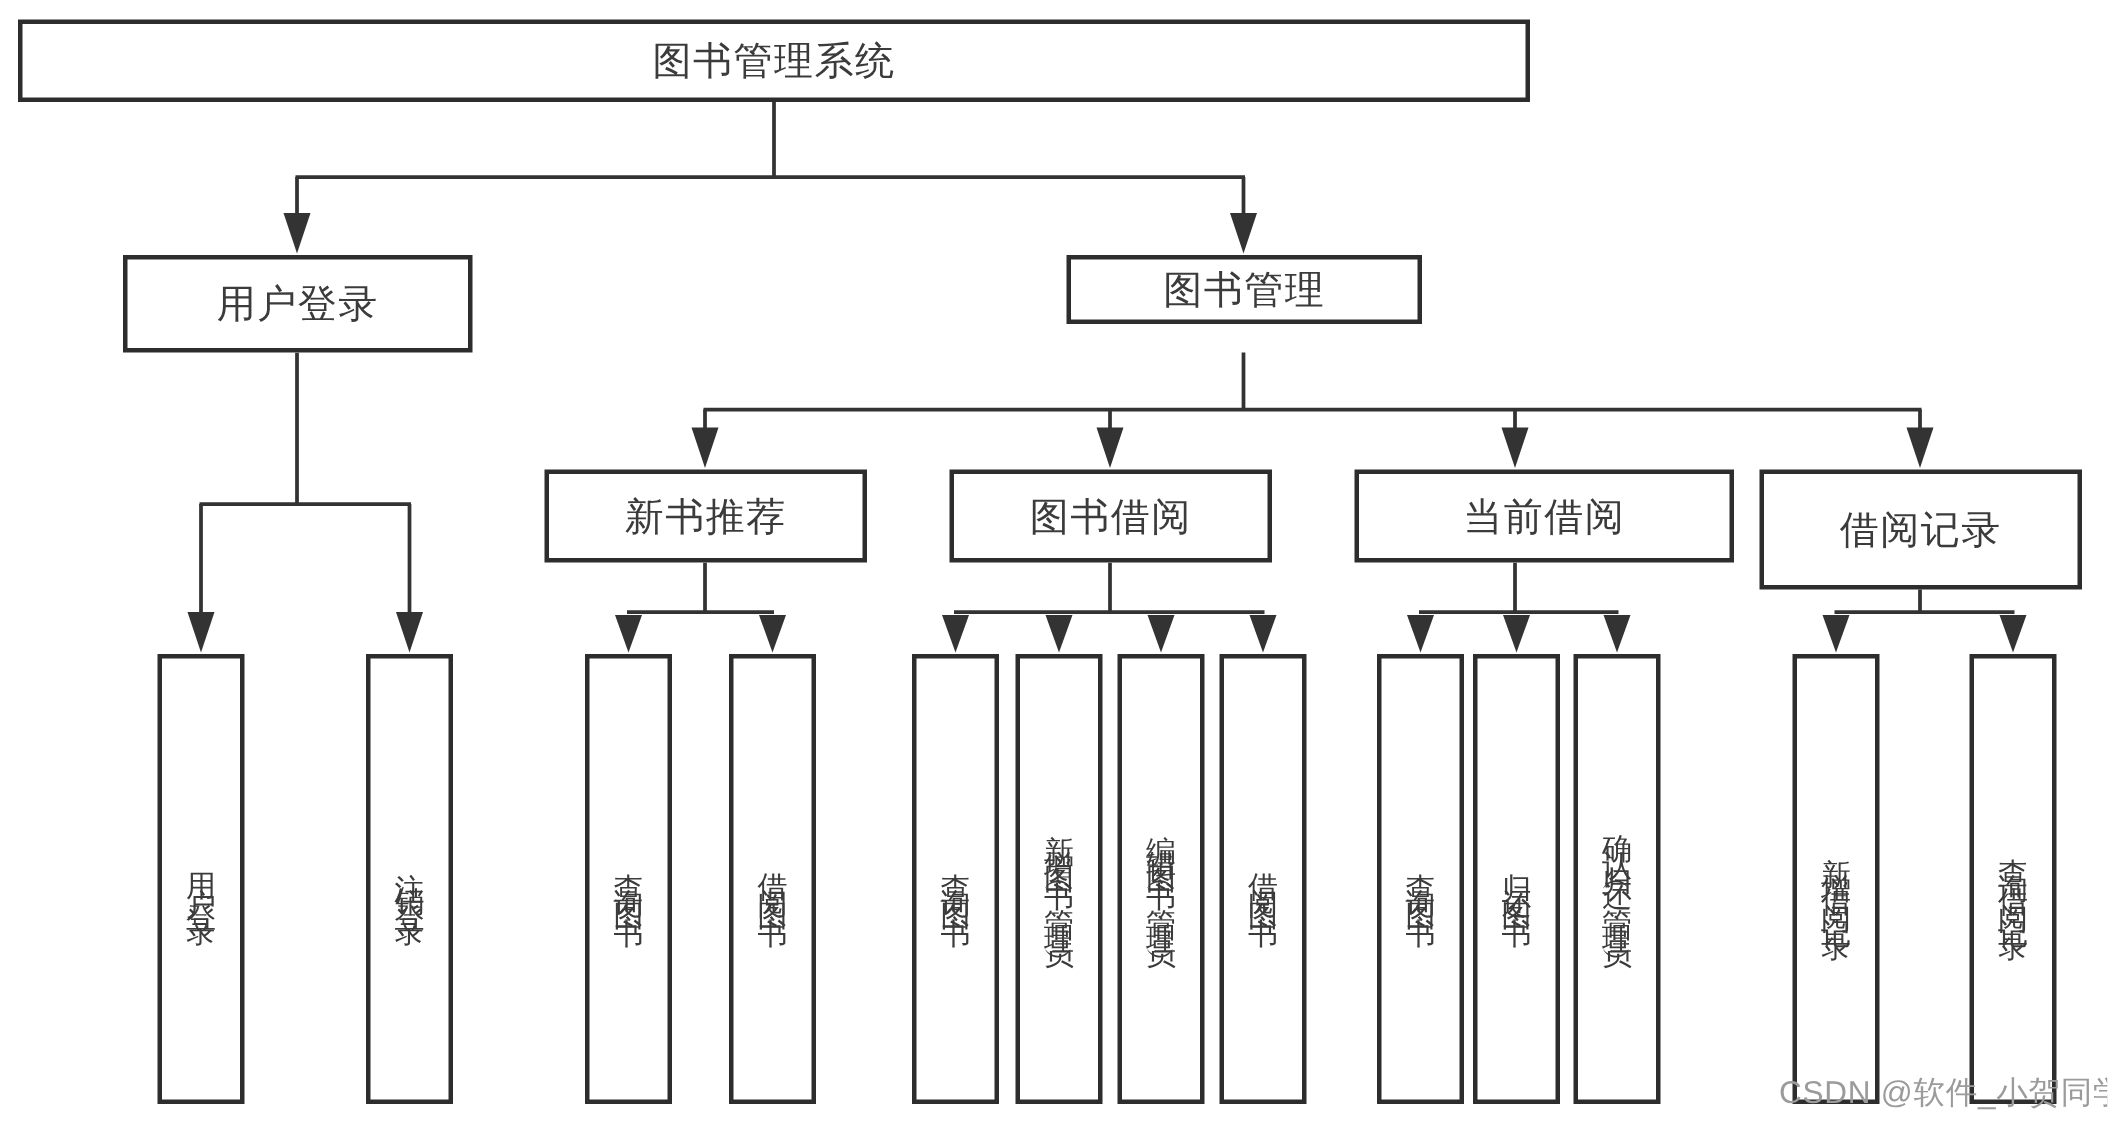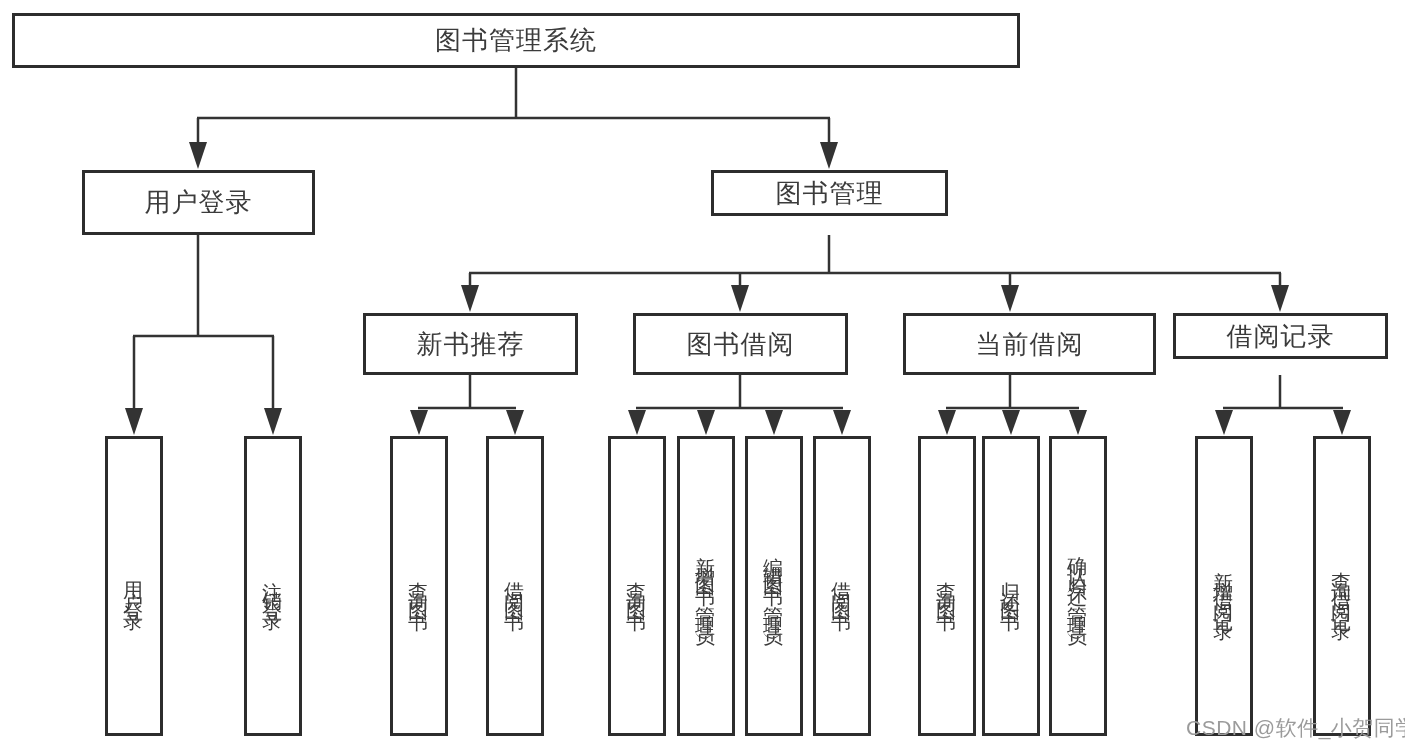--- a/index.html
+++ b/index.html
@@ -133,21 +133,21 @@
 
   <div class="hbox" style="left:363px; top:313px; width:215px; height:62px;">
     <span>新书推荐</span>
   </div>
   <div class="hbox" style="left:633px; top:313px; width:215px; height:62px;">
     <span>图书借阅</span>
   </div>
   <div class="hbox" style="left:903px; top:313px; width:253px; height:62px;">
     <span>当前借阅</span>
   </div>
-  <div class="hbox" style="left:1173px; top:313px; width:215px; height:46px;">
+  <div class="hbox" style="left:1173px; top:313px; width:215px; height:80px;">
     <span>借阅记录</span>
   </div>
 
   <div class="vbox" style="left:105px; top:436px; width:58px; height:300px;">
     <span>用户登录</span>
   </div>
   <div class="vbox" style="left:244px; top:436px; width:58px; height:300px;">
     <span>注销登录</span>
   </div>
 

